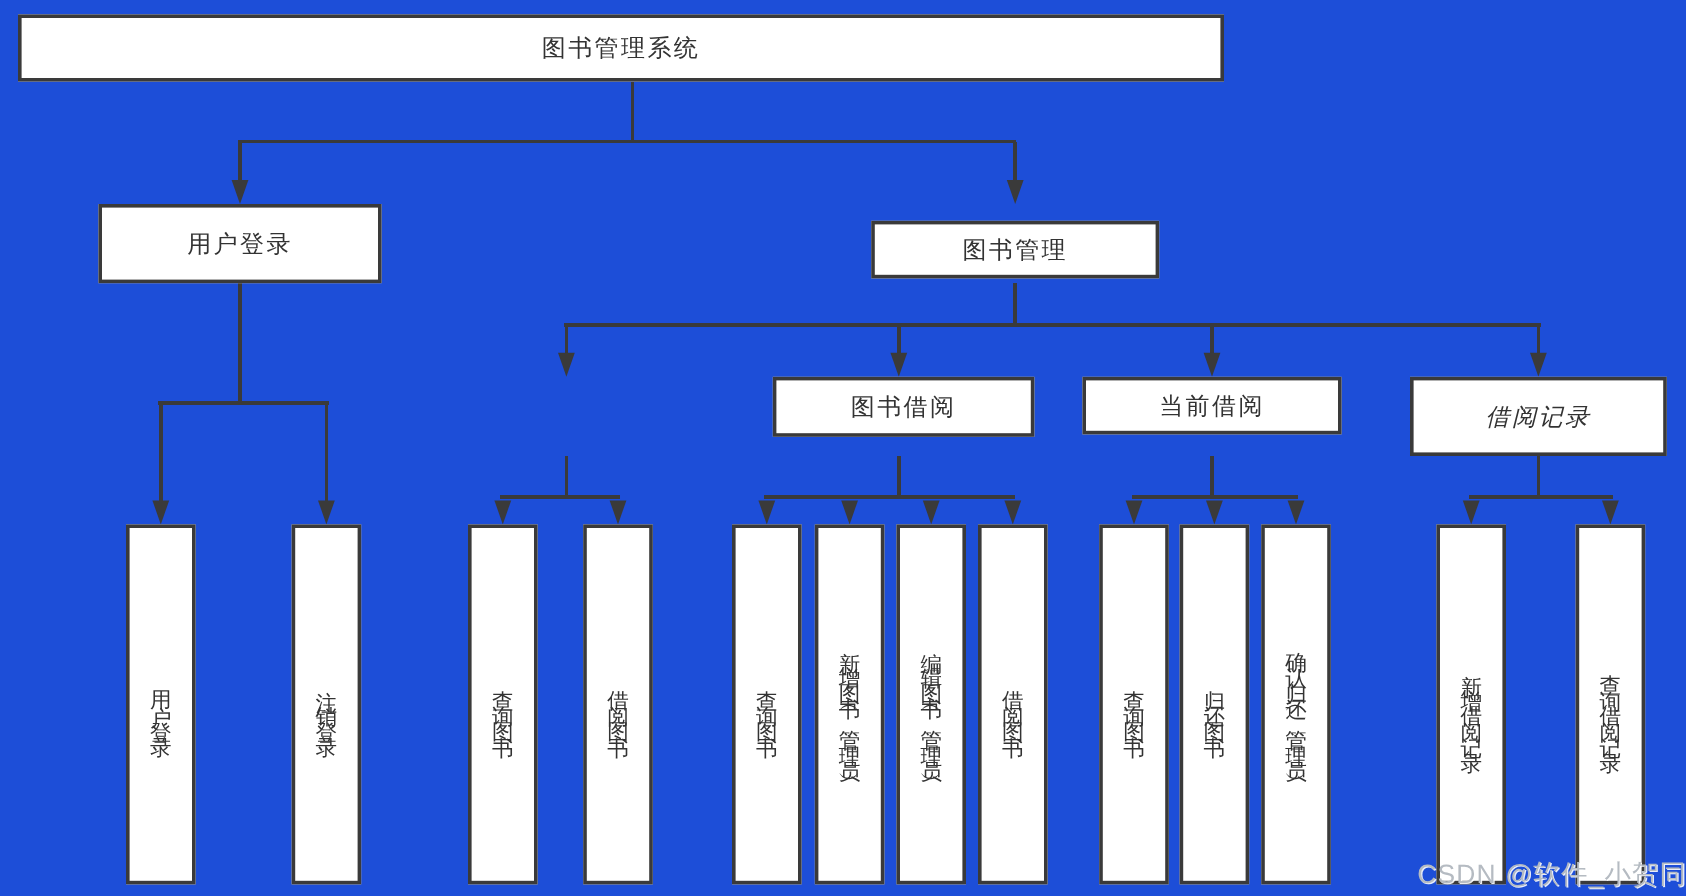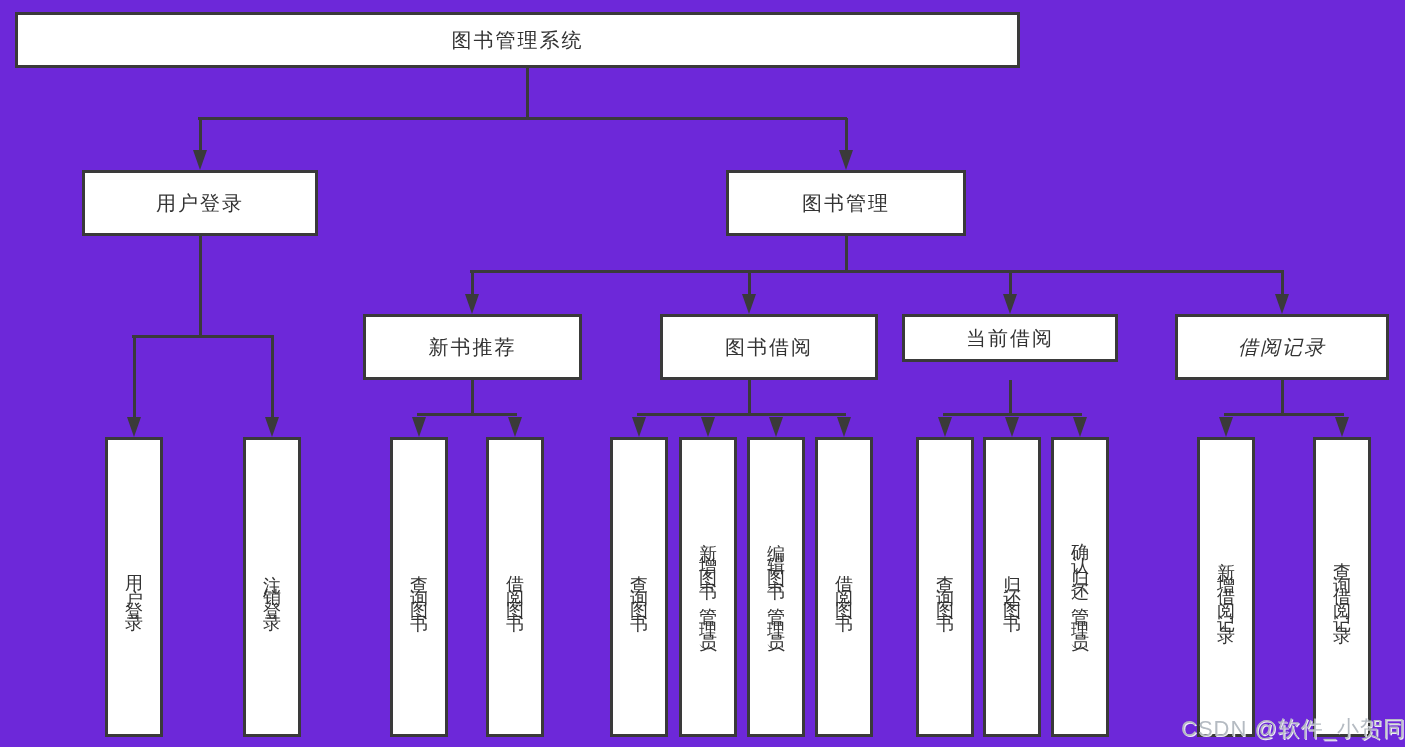--- a/index.html
+++ b/index.html
@@ -4,21 +4,21 @@
 <style>
   html, body {
     margin: 0;
     padding: 0;
     background: #ffffff;
   }
   .canvas {
     position: relative;
     width: 1405px;
     height: 747px;
-    background: #6d28d9;
+    background: #1d4ed8;
     overflow: hidden;
     font-family: "Liberation Sans", sans-serif;
   }
   .connectors {
     position: absolute;
     left: 0;
     top: 0;
   }
   .box {
     position: absolute;
@@ -123,28 +123,25 @@
     </g>
   </svg>
 
   <div class="box h-box root-box">
     <span>图书管理系统</span>
   </div>
 
   <div class="box h-box" style="left:82px; top:170px; width:236px; height:66px;">
     <span>用户登录</span>
   </div>
-  <div class="box h-box" style="left:726px; top:170px; width:240px; height:66px;text-align:right;">
+  <div class="box h-box" style="left:726px; top:184px; width:240px; height:48px;text-align:right;">
     <span>图书管理</span>
   </div>
 
-  <div class="box h-box" style="left:363px; top:314px; width:219px; height:66px;">
-    <span>新书推荐</span>
-  </div>
-  <div class="box h-box" style="left:660px; top:314px; width:218px; height:66px;">
+  <div class="box h-box" style="left:644px; top:314px; width:218px; height:50px;">
     <span>图书借阅</span>
   </div>
   <div class="box h-box" style="left:902px; top:314px; width:216px; height:48px;">
     <span>当前借阅</span>
   </div>
   <div class="box h-box" style="left:1175px; top:314px; width:214px; height:66px;font-style:italic;">
     <span>借阅记录</span>
   </div>
 
   <div class="box leaf" style="left:105px;">

